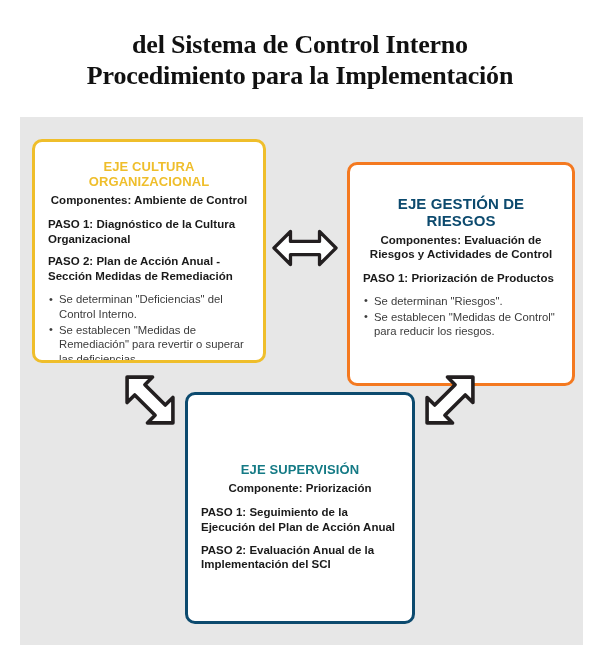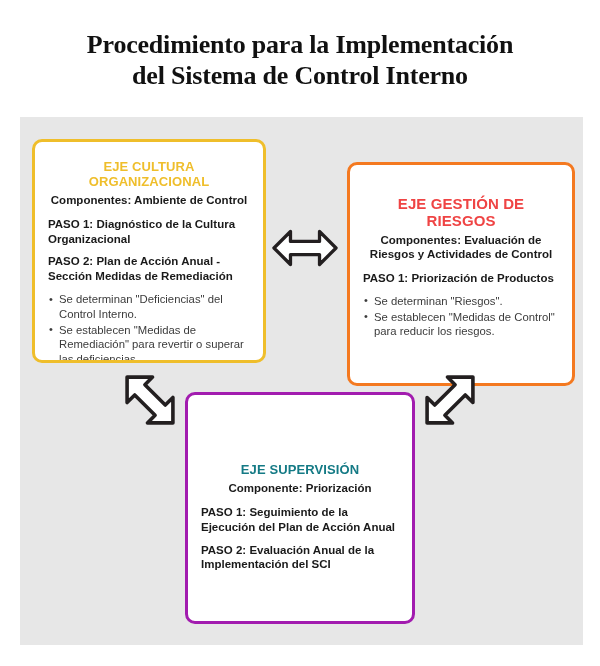--- a/index.html
+++ b/index.html
@@ -51,33 +51,33 @@
     border: 3px solid #efbe2b;
   }
   .box-riesgos {
     left: 347px; top: 162px;
     width: 228px; height: 224px;
     border: 3px solid #f47920;
   }
   .box-supervision {
     left: 185px; top: 392px;
     width: 230px; height: 232px;
-    border: 3px solid #a21caf;
+    border: 3px solid #0c4a6e;
   }
 
   .box-heading {
     text-align: center;
     font-weight: bold;
     font-size: 13px;
     line-height: 1.15;
     letter-spacing: 0.1px;
     margin-bottom: 3px;
   }
   .h-yellow { color: #efbe2b; padding-top: 6px; }
-  .h-orange { color: #ef4444; padding-top: 18px; font-size:15px; }
+  .h-orange { color: #0c4a6e; padding-top: 18px; font-size:15px; }
   .h-teal   { color: #147a85; padding-top: 56px; }
 
   .componentes {
     text-align: center;
     font-weight: bold;
     font-size: 11.5px;
     line-height: 1.28;
     color: #1a1a1a;
     margin-bottom: 9px;
     padding: 0 2px;
@@ -118,22 +118,22 @@
   .arrow-h   { left: 272px; top: 215px; width: 66px; height: 66px; }
   .arrow-nw  { left: 114px; top: 364px; width: 72px; height: 72px; }
   .arrow-ne  { left: 414px; top: 364px; width: 72px; height: 72px; }
 </style>
 </head>
 <body>
 
 <div id="page">
 
   <div class="title-block">
+    <span class="title-line">del Sistema de Control Interno</span>
     <span class="title-line">Procedimiento para la Implementación</span>
-    <span class="title-line">del Sistema de Control Interno</span>
   </div>
 
   <div class="panel"></div>
 
   <div class="box box-cultura">
     <div class="box-heading h-yellow">
       <span>EJE CULTURA</span><br>
       <span>ORGANIZACIONAL</span>
     </div>
     <div class="componentes">

